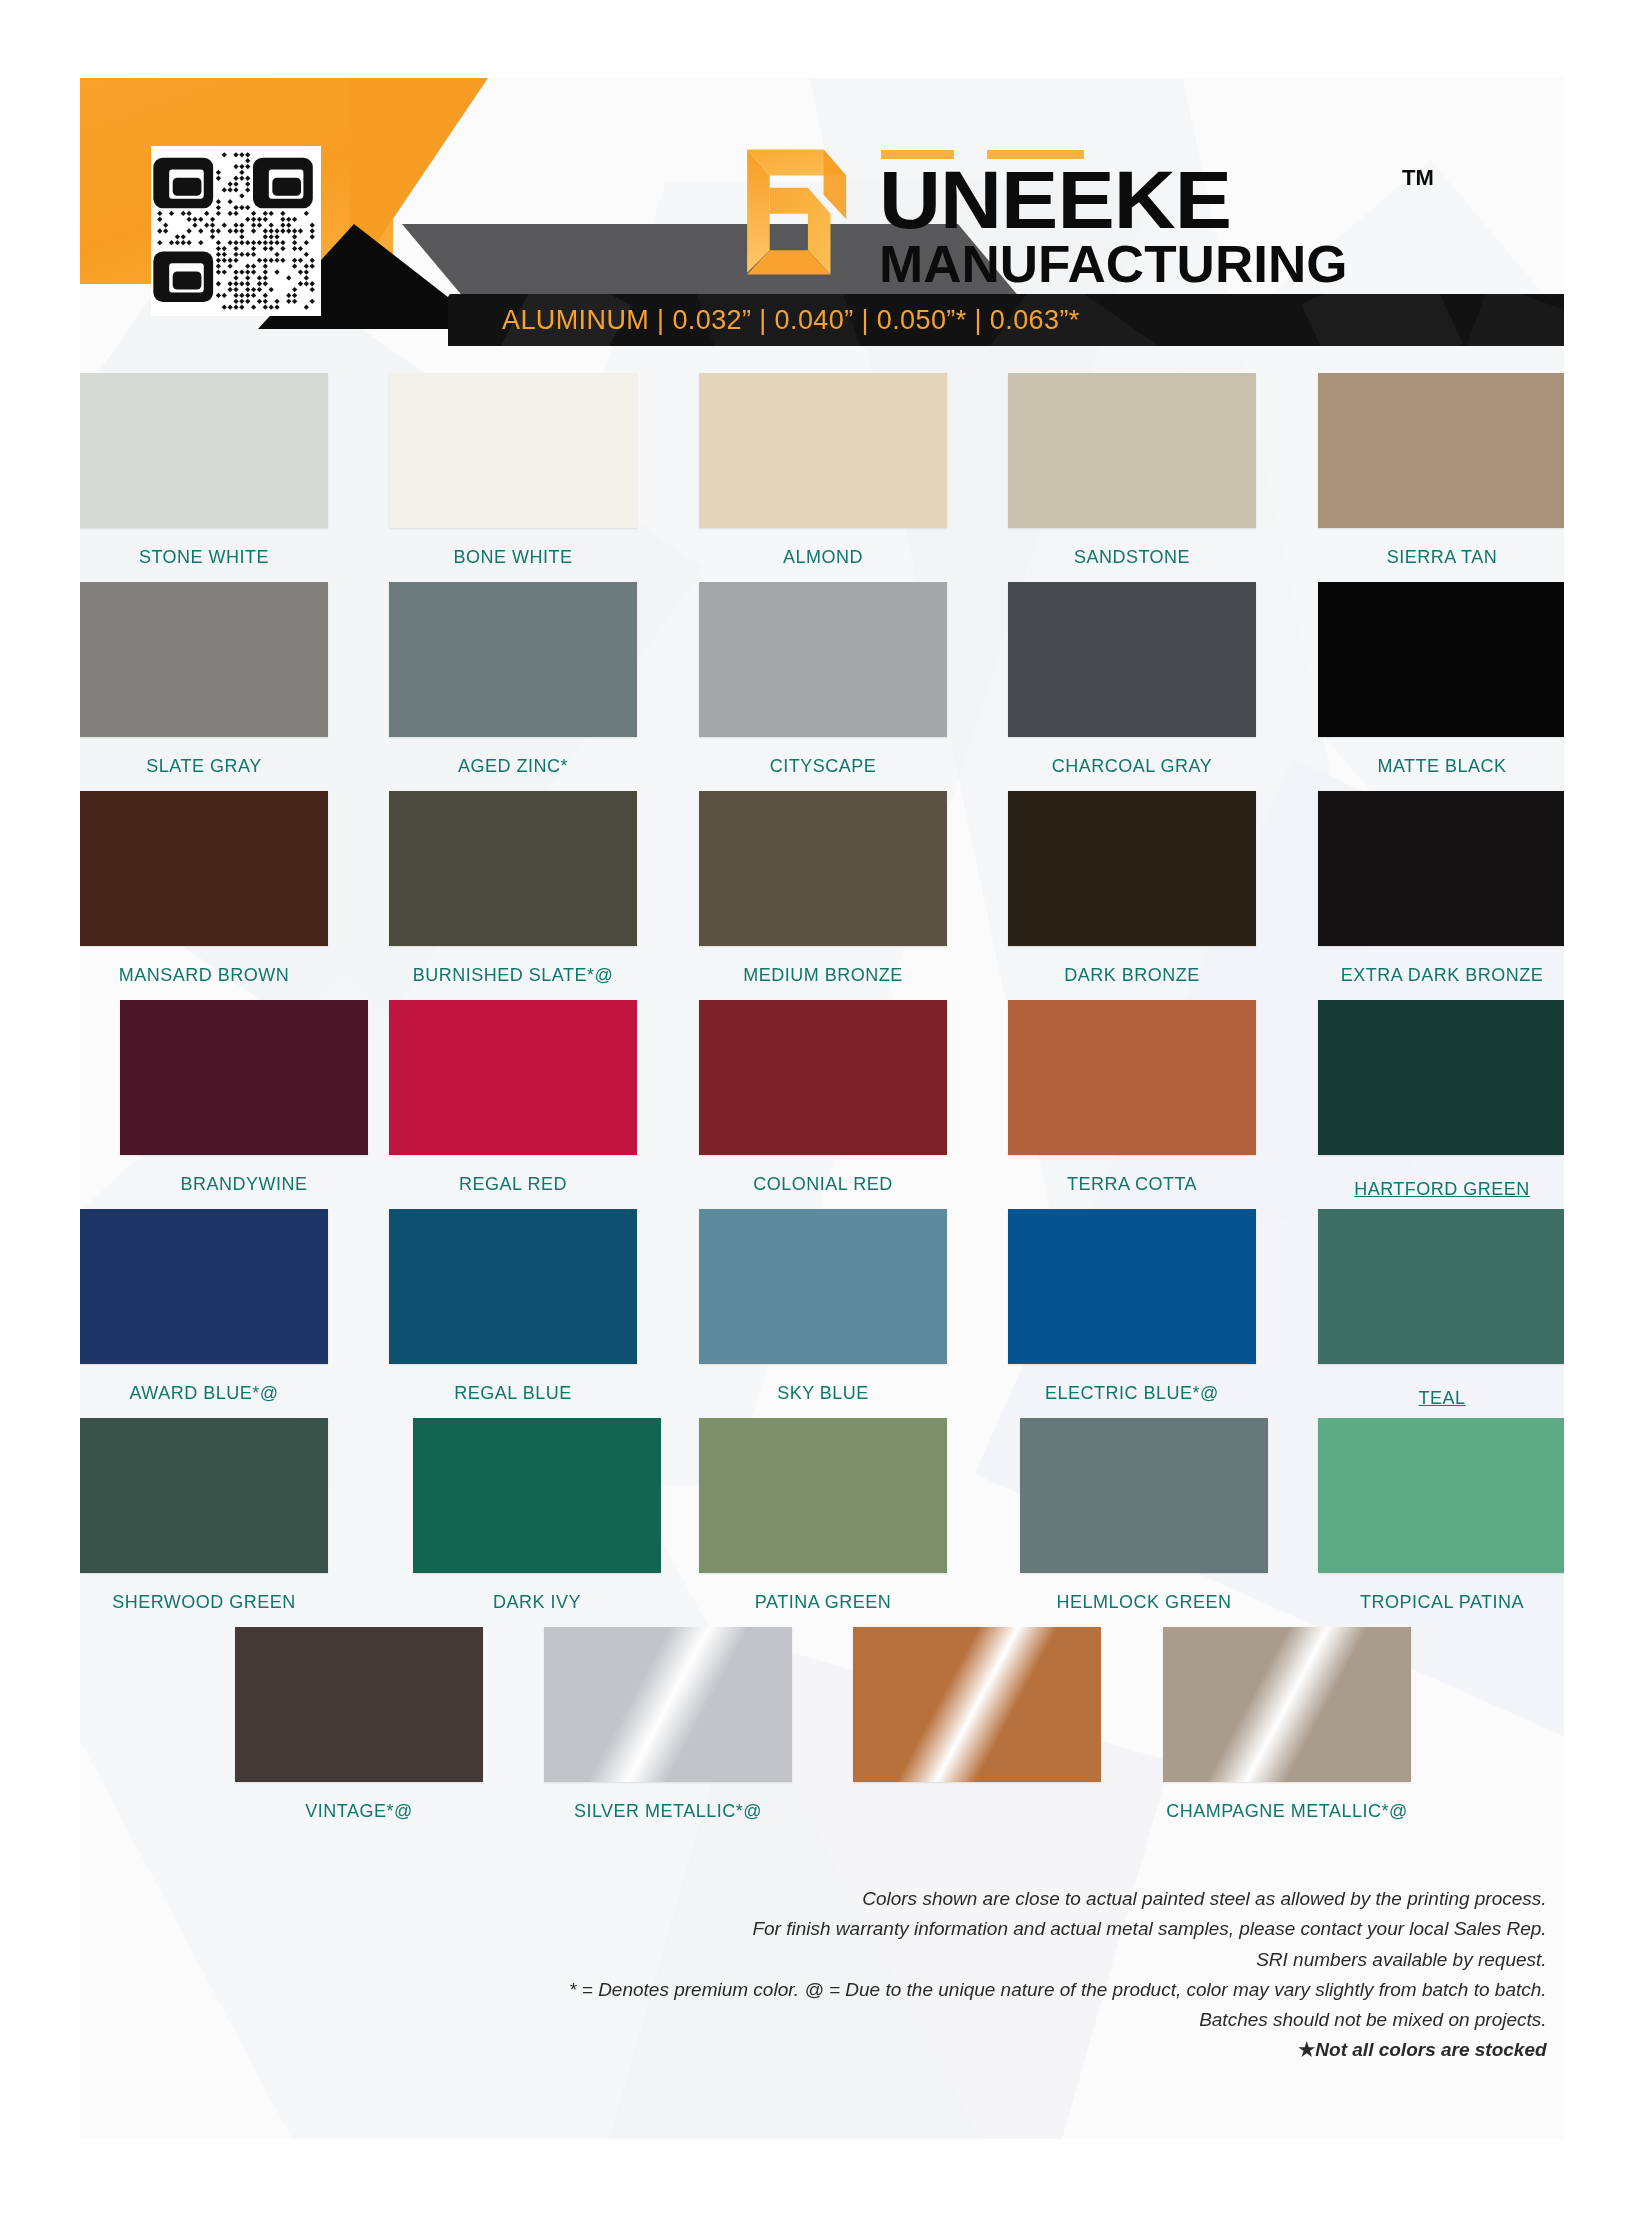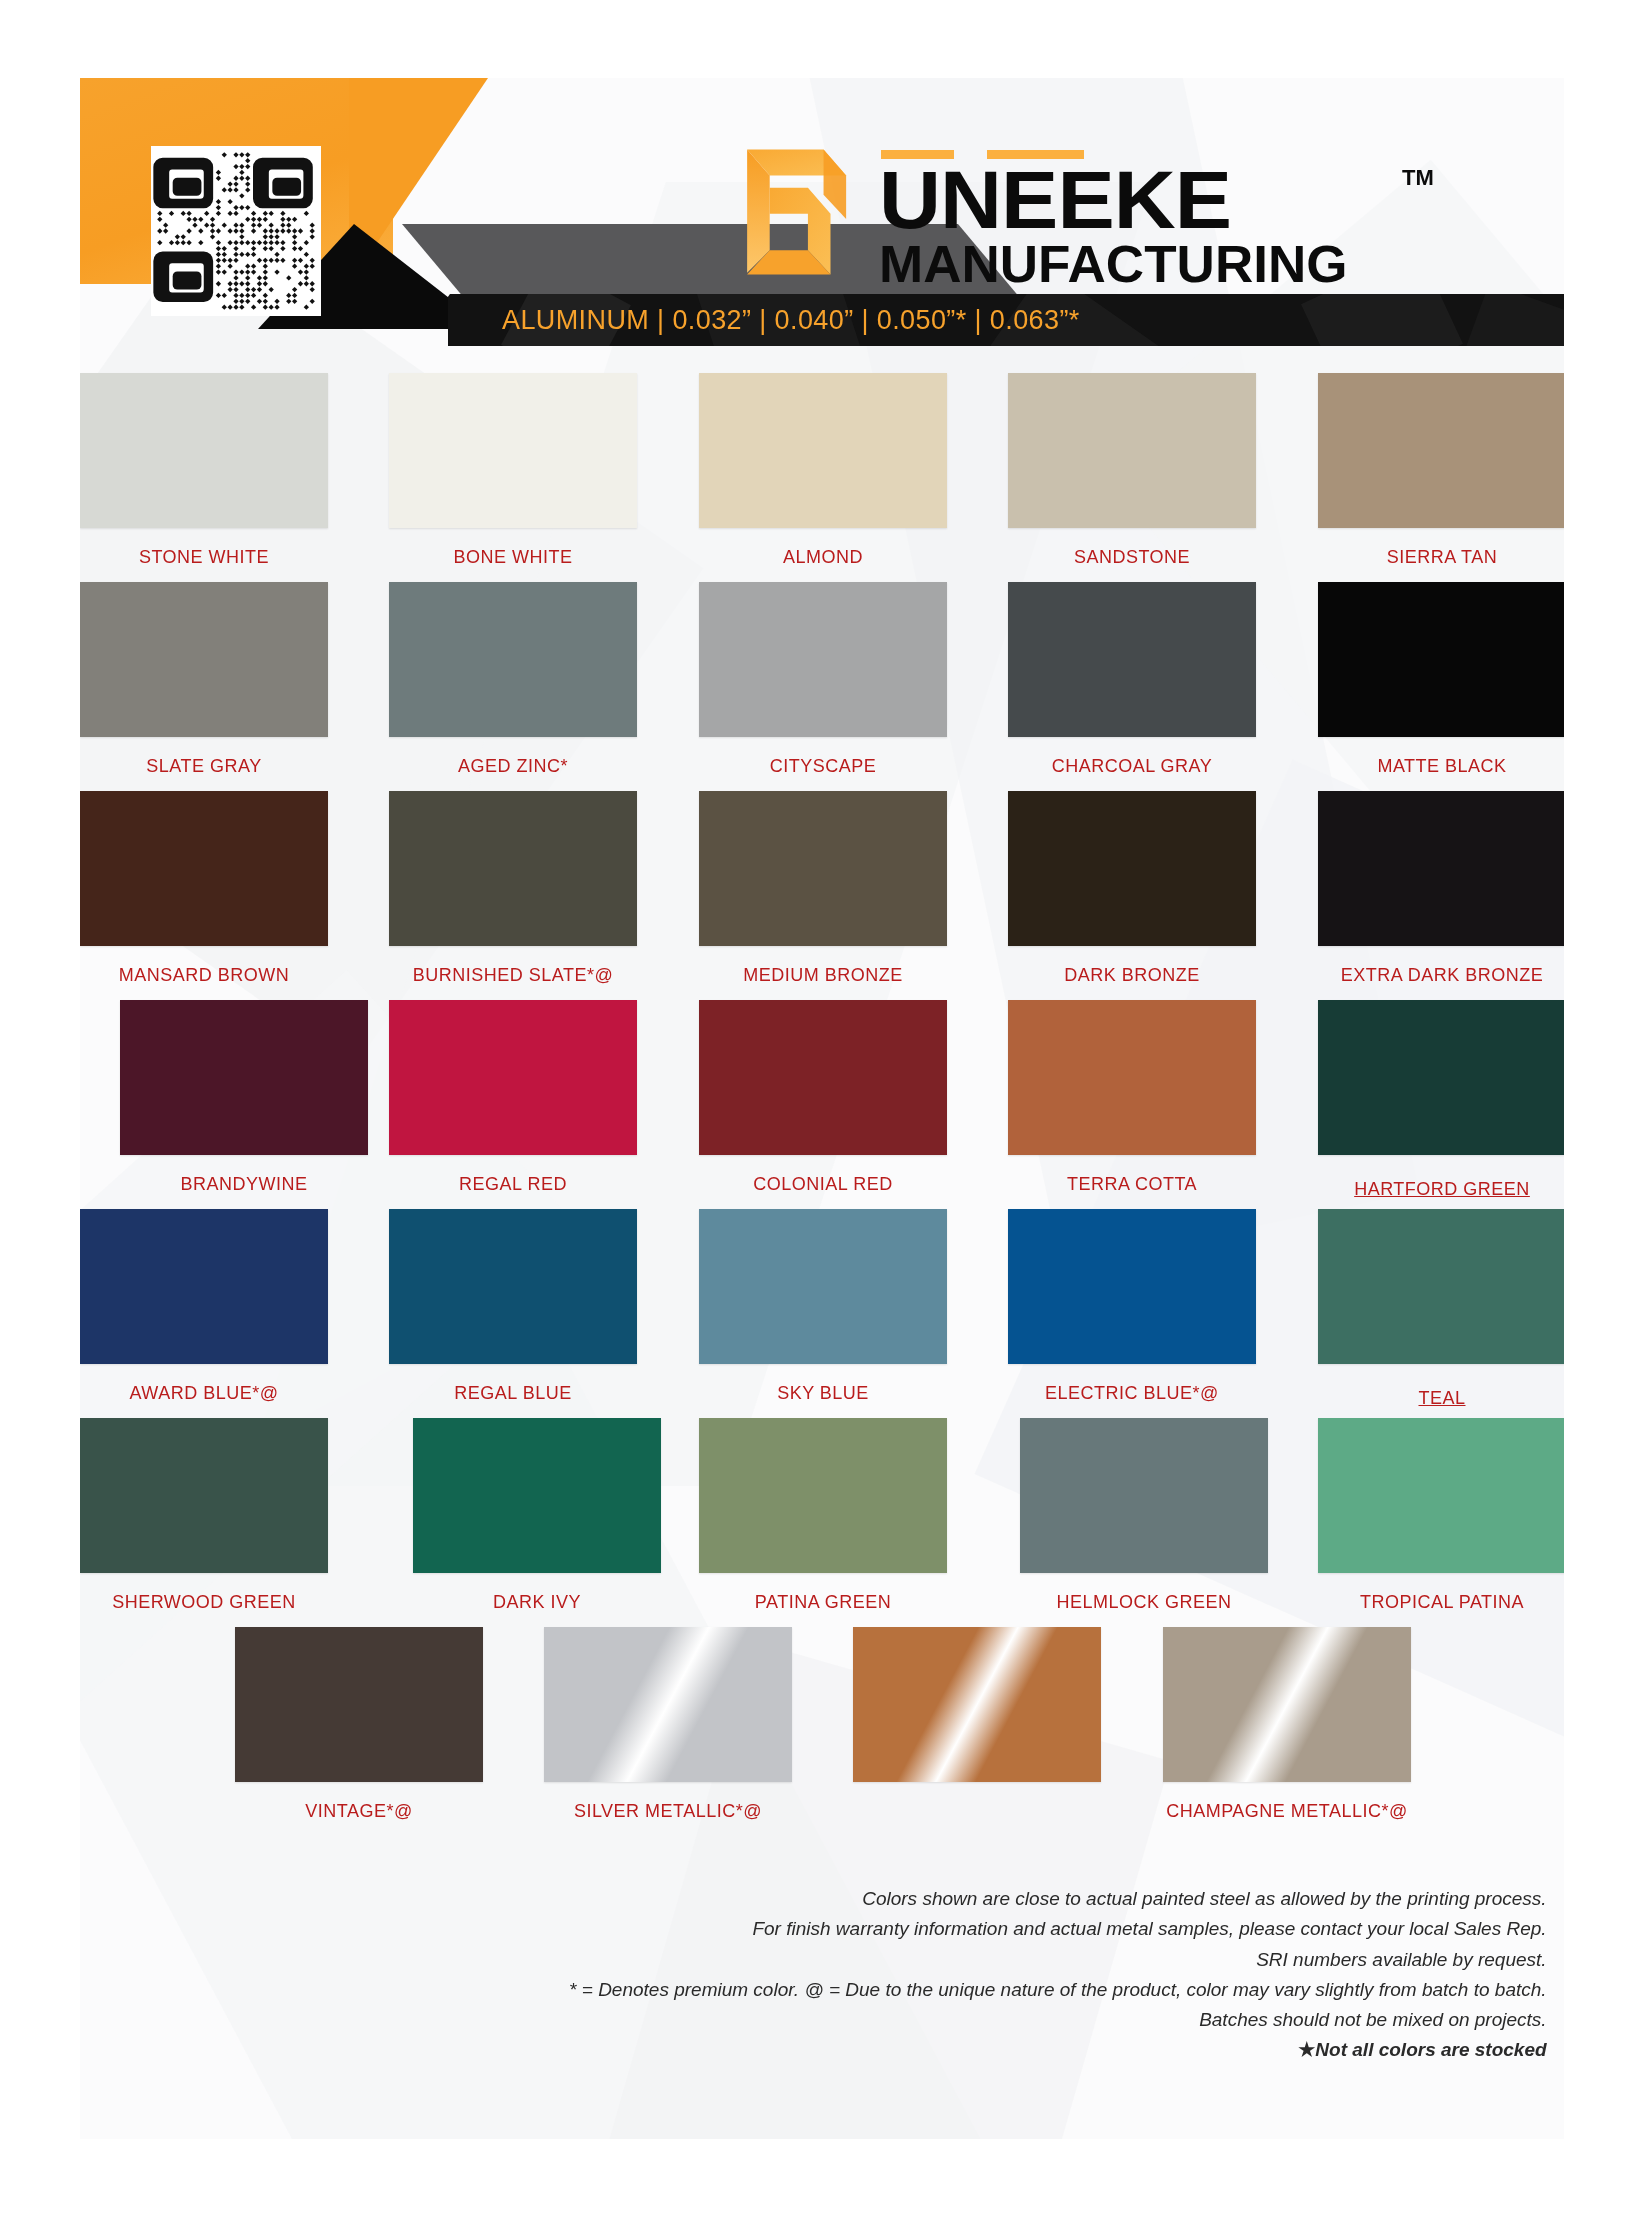--- a/index.html
+++ b/index.html
@@ -115,21 +115,21 @@
   .grid{position:absolute;left:0;top:295px;width:1484px;}
   .row{position:relative;height:209px;}
   .cell{position:absolute;top:0;width:248px;}
   .chip{
     width:248px;height:155px;display:block;
     box-shadow:0 0.9px 1.7px rgba(0,0,0,.10);
   }
   .label{
     display:block;text-align:center;
     margin-top:19px;
-    font-size:18px;letter-spacing:0.5px;color:#b91c1c;
+    font-size:18px;letter-spacing:0.5px;color:#0f766e;
     font-family:"Liberation Sans", sans-serif;
     white-space:nowrap;
   }
   .label.low{margin-top:24px;text-decoration:underline;}
 
   .row-last .cell{width:248px;}
 
   
   .footer{
     position:absolute;right:17.4px;top:1808px;width:1086px;

